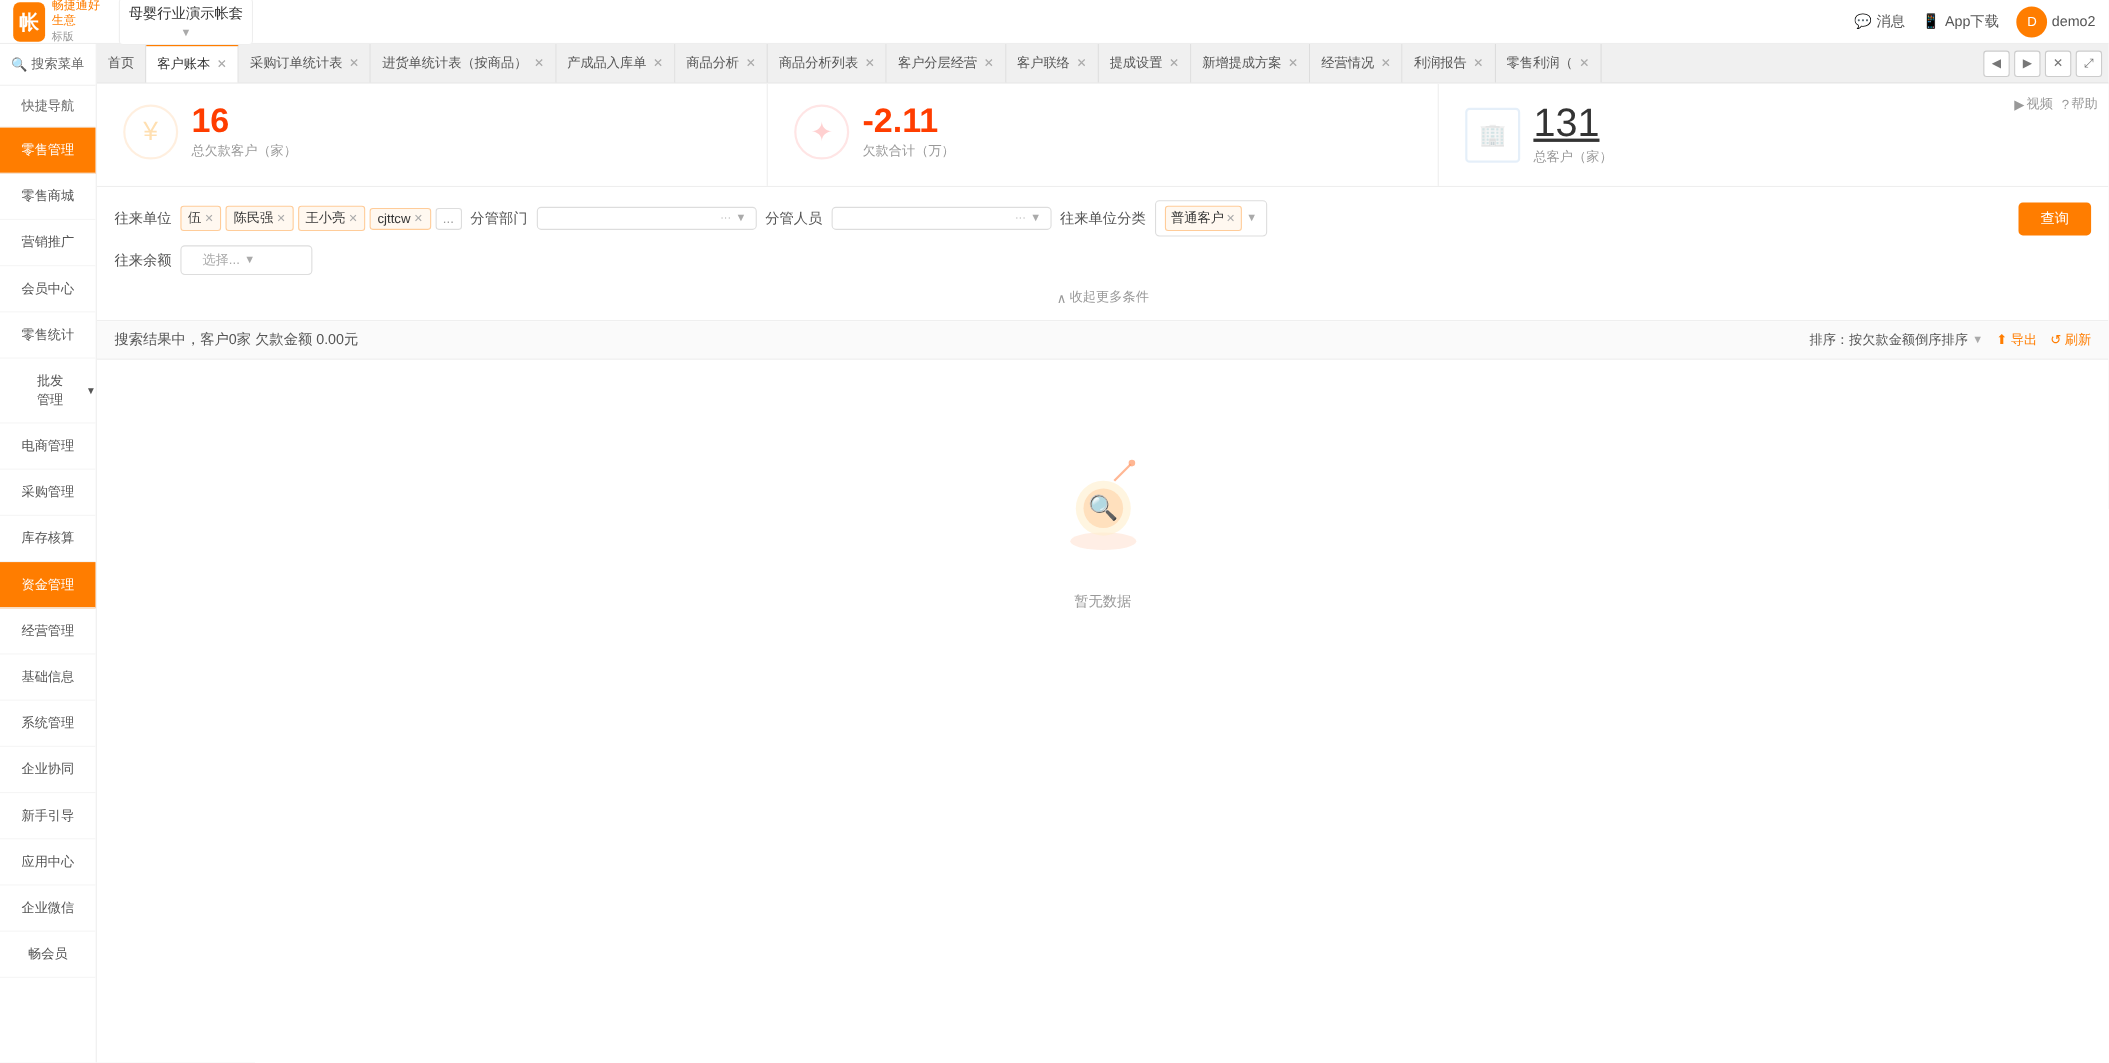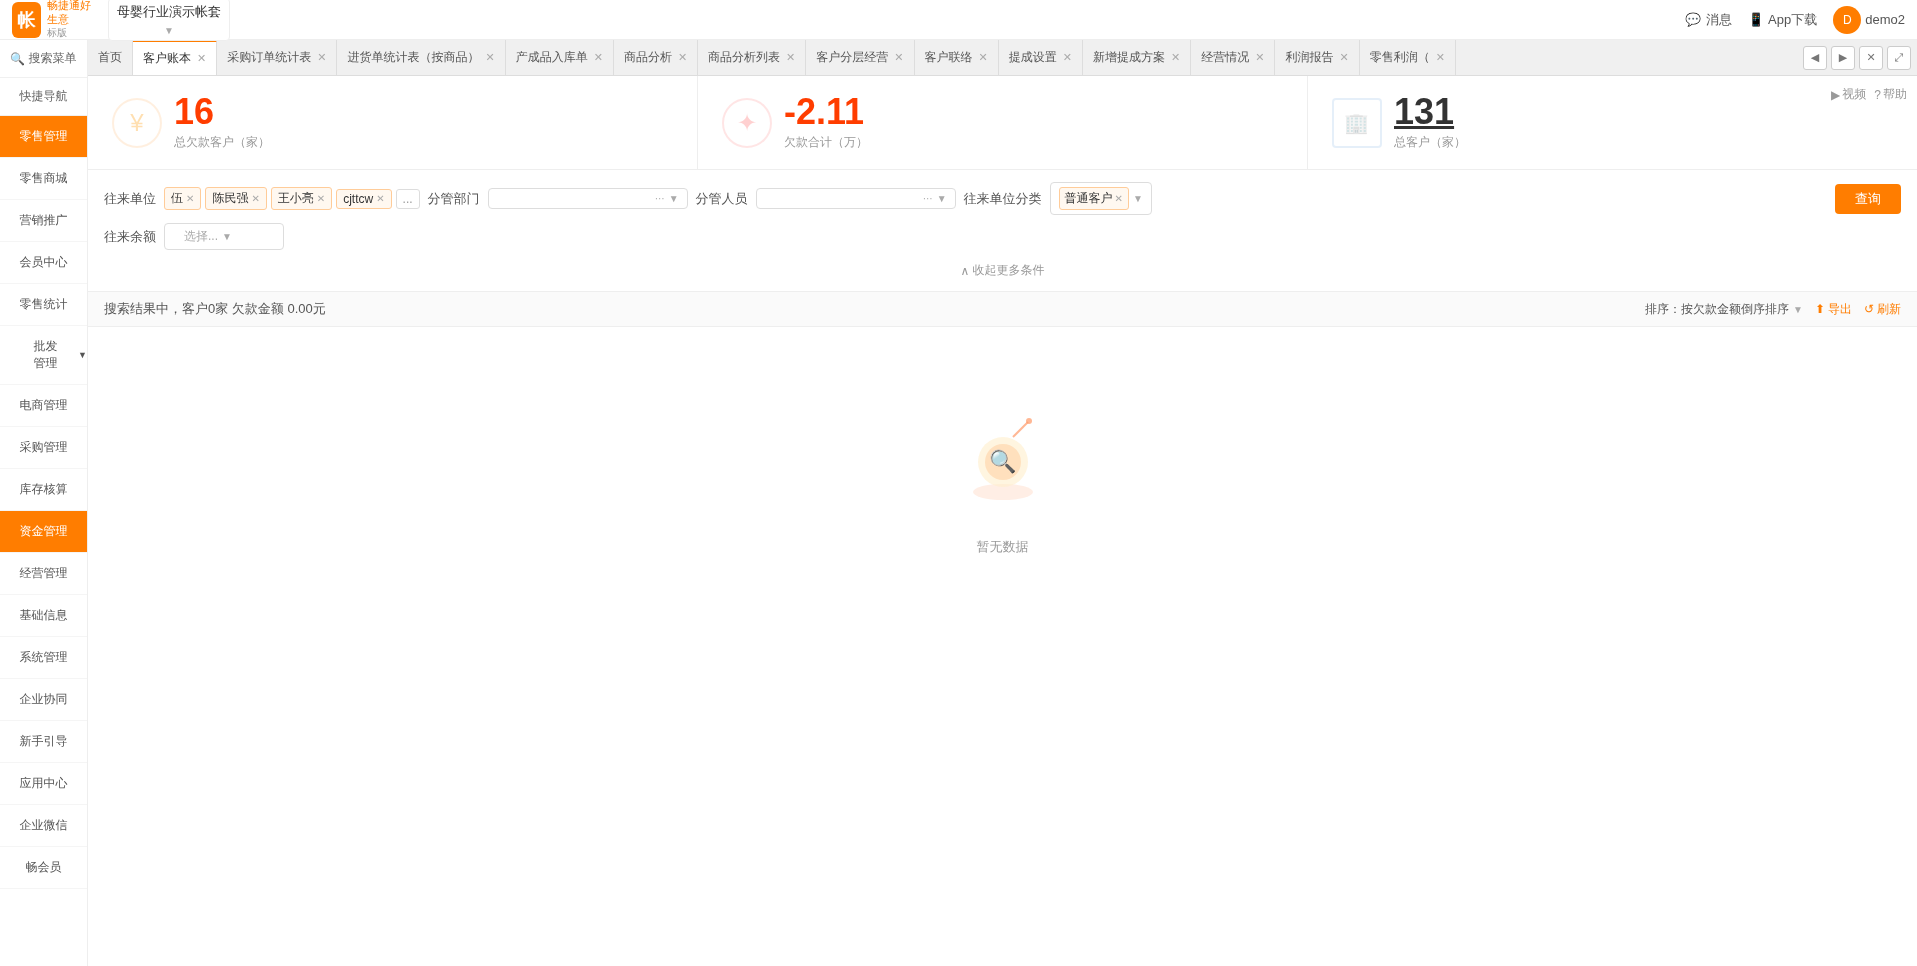--- a/index.html
+++ b/index.html
@@ -48,22 +48,22 @@
     .tab-controls { display: flex; align-items: center; margin-left: auto; padding: 0 6px; gap: 4px; }
     .tab-control-btn { width: 24px; height: 24px; display: flex; align-items: center; justify-content: center; cursor: pointer; color: #777; border: 1px solid #ccc; border-radius: 3px; background: #fff; font-size: 11px; }
 
     
     .content-area { flex: 1; overflow: auto; background: #fff; }
 
     
     .stats-bar { display: flex; align-items: stretch; border-bottom: 1px solid #eee; background: #fff; position: relative; }
     .stat-item { flex: 1; padding: 18px 24px; display: flex; flex-direction: column; align-items: flex-start; border-right: 1px solid #eee; position: relative; }
     .stat-item:last-child { border-right: none; }
-    .stat-value-red { font-size: 36px; font-weight: bold; color: #ff3d00; line-height: 1; }
-    .stat-value-dark { font-size: 36px; font-weight: bold; color: #333; line-height: 1; text-decoration: underline; }
+    .stat-value-red { font-size: 31px; font-weight: bold; color: #ff3d00; line-height: 1; }
+    .stat-value-dark { font-size: 36px; font-weight: normal; color: #333; line-height: 1; text-decoration: underline; }
     .stat-label { font-size: 12px; color: #999; margin-top: 4px; }
     .help-icons { position: absolute; top: 10px; right: 10px; display: flex; gap: 8px; font-size: 12px; color: #999; }
     .help-icon-item { display: flex; align-items: center; gap: 2px; cursor: pointer; }
 
     
     .filter-area { padding: 12px 16px; background: #fff; border-bottom: 1px solid #eee; }
     .filter-row { display: flex; align-items: center; gap: 8px; margin-bottom: 8px; flex-wrap: wrap; }
     .filter-label { font-size: 13px; color: #555; white-space: nowrap; }
     .filter-tags { display: flex; gap: 4px; flex-wrap: wrap; align-items: center; }
     .filter-tag { display: flex; align-items: center; gap: 3px; background: #fff8f0; border: 1px solid #ffcc99; border-radius: 3px; padding: 2px 6px; font-size: 12px; color: #333; }

